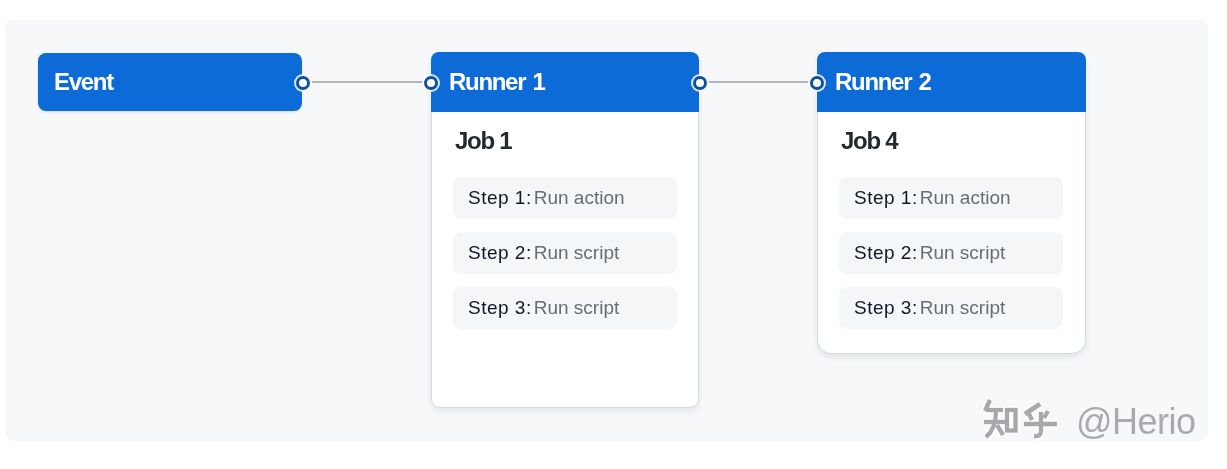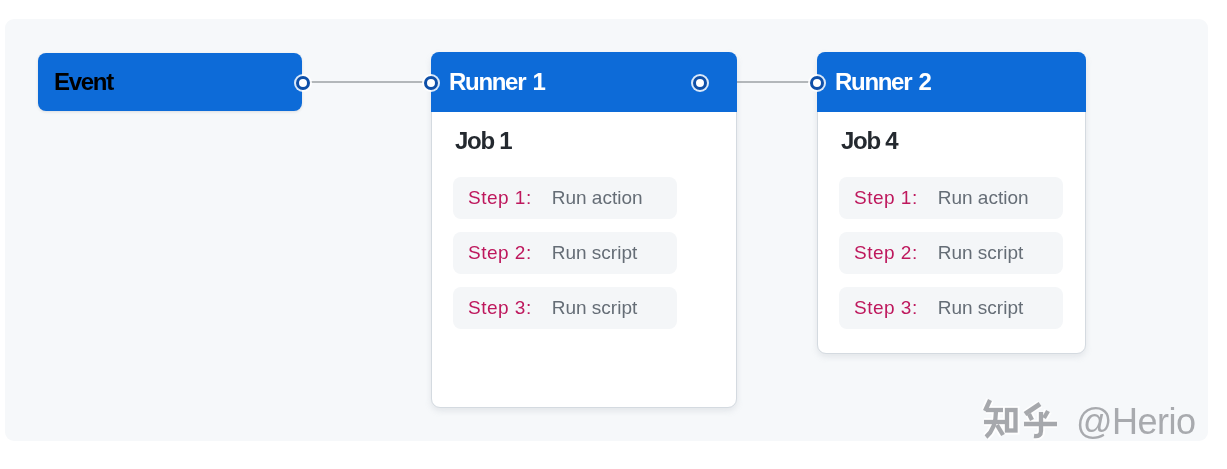--- a/index.html
+++ b/index.html
@@ -11,67 +11,67 @@
     position:absolute;left:5px;top:19px;width:1203px;height:422px;
     background:#f6f8fa;border-radius:9px;
   }
   .hline{position:absolute;height:2px;background:#b3b7ba;}
   .dot{
     position:absolute;width:8px;height:8px;background:#ffffff;
     border:3px solid #0e4fa8;border-radius:50%;box-shadow:0 0 0 2px rgba(255,255,255,0.85);
   }
   .bluebox{
     position:absolute;background:#0d6bd8;border-radius:8px;
-    color:#000000;font-weight:bold;font-size:24px;
+    color:#ffffff;font-weight:bold;font-size:24px;
     box-shadow:0 1px 3px rgba(31,35,40,0.12);
   }
   .bluebox span{position:absolute;left:16px;top:50%;transform:translateY(-50%);letter-spacing:-1.3px;}
   .card{
     position:absolute;background:#ffffff;border:1px solid #d4dae0;border-radius:9px;
     box-shadow:0 3px 6px rgba(140,149,159,0.18);
   }
   .card .hdr{
     position:absolute;left:-1px;top:-1px;right:-1px;height:60px;
     background:#0d6bd8;border-radius:8px 8px 0 0;
     color:#ffffff;font-weight:bold;font-size:24px;
   }
   .card .hdr span{position:absolute;left:18px;top:50%;transform:translateY(-50%);letter-spacing:-1.3px;word-spacing:2px;}
   .job{
     position:absolute;left:23px;font-size:24px;font-weight:bold;color:#24292f;letter-spacing:-1.3px;text-align:center;
   }
   .row{
     position:absolute;left:21px;width:224px;height:42px;background:#f4f6f8;
     border-radius:8px;font-size:18px;line-height:42px;white-space:nowrap;
   }
-  .row .lab{color:#be185d;margin-left:15px;font-size:19px;letter-spacing:0.5px;}
-  .row .val{color:#656d76;margin-left:20px;font-size:19px;}
+  .row .lab{color:#0f172a;margin-left:15px;font-size:19px;letter-spacing:0.5px;}
+  .row .val{color:#656d76;margin-left:2px;font-size:19px;}
   .wm{position:absolute;right:0;top:0;}
 </style>
 </head>
 <body>
   <div class="panel"></div>
 
   <div class="hline" style="left:303px;top:81px;width:127px;"></div>
   <div class="hline" style="left:699px;top:81px;width:118px;"></div>
 
   <div class="bluebox" style="left:38px;top:53px;width:264px;height:58px;">
     <span>Event</span>
   </div>
 
-  <div class="card" style="left:431px;top:52px;width:266px;height:354px;padding-left:38px;">
+  <div class="card" style="left:431px;top:52px;width:266px;height:354px;">
     <div class="hdr">
       <span>Runner 1</span>
     </div>
     <div class="job" style="top:74px;">Job 1</div>
     <div class="row" style="top:124px;"><span class="lab">Step 1:</span><span class="val">Run action</span></div>
     <div class="row" style="top:179px;"><span class="lab">Step 2:</span><span class="val">Run script</span></div>
     <div class="row" style="top:234px;"><span class="lab">Step 3:</span><span class="val">Run script</span></div>
   </div>
 
-  <div class="card" style="left:817px;top:52px;width:267px;height:300px;">
+  <div class="card" style="left:817px;top:52px;width:267px;height:300px;border-radius:14px;">
     <div class="hdr">
       <span>Runner 2</span>
     </div>
     <div class="job" style="top:74px;">Job 4</div>
     <div class="row" style="top:124px;"><span class="lab">Step 1:</span><span class="val">Run action</span></div>
     <div class="row" style="top:179px;"><span class="lab">Step 2:</span><span class="val">Run script</span></div>
     <div class="row" style="top:234px;"><span class="lab">Step 3:</span><span class="val">Run script</span></div>
   </div>
 
   <div class="dot" style="left:296px;top:75.5px;"></div>

